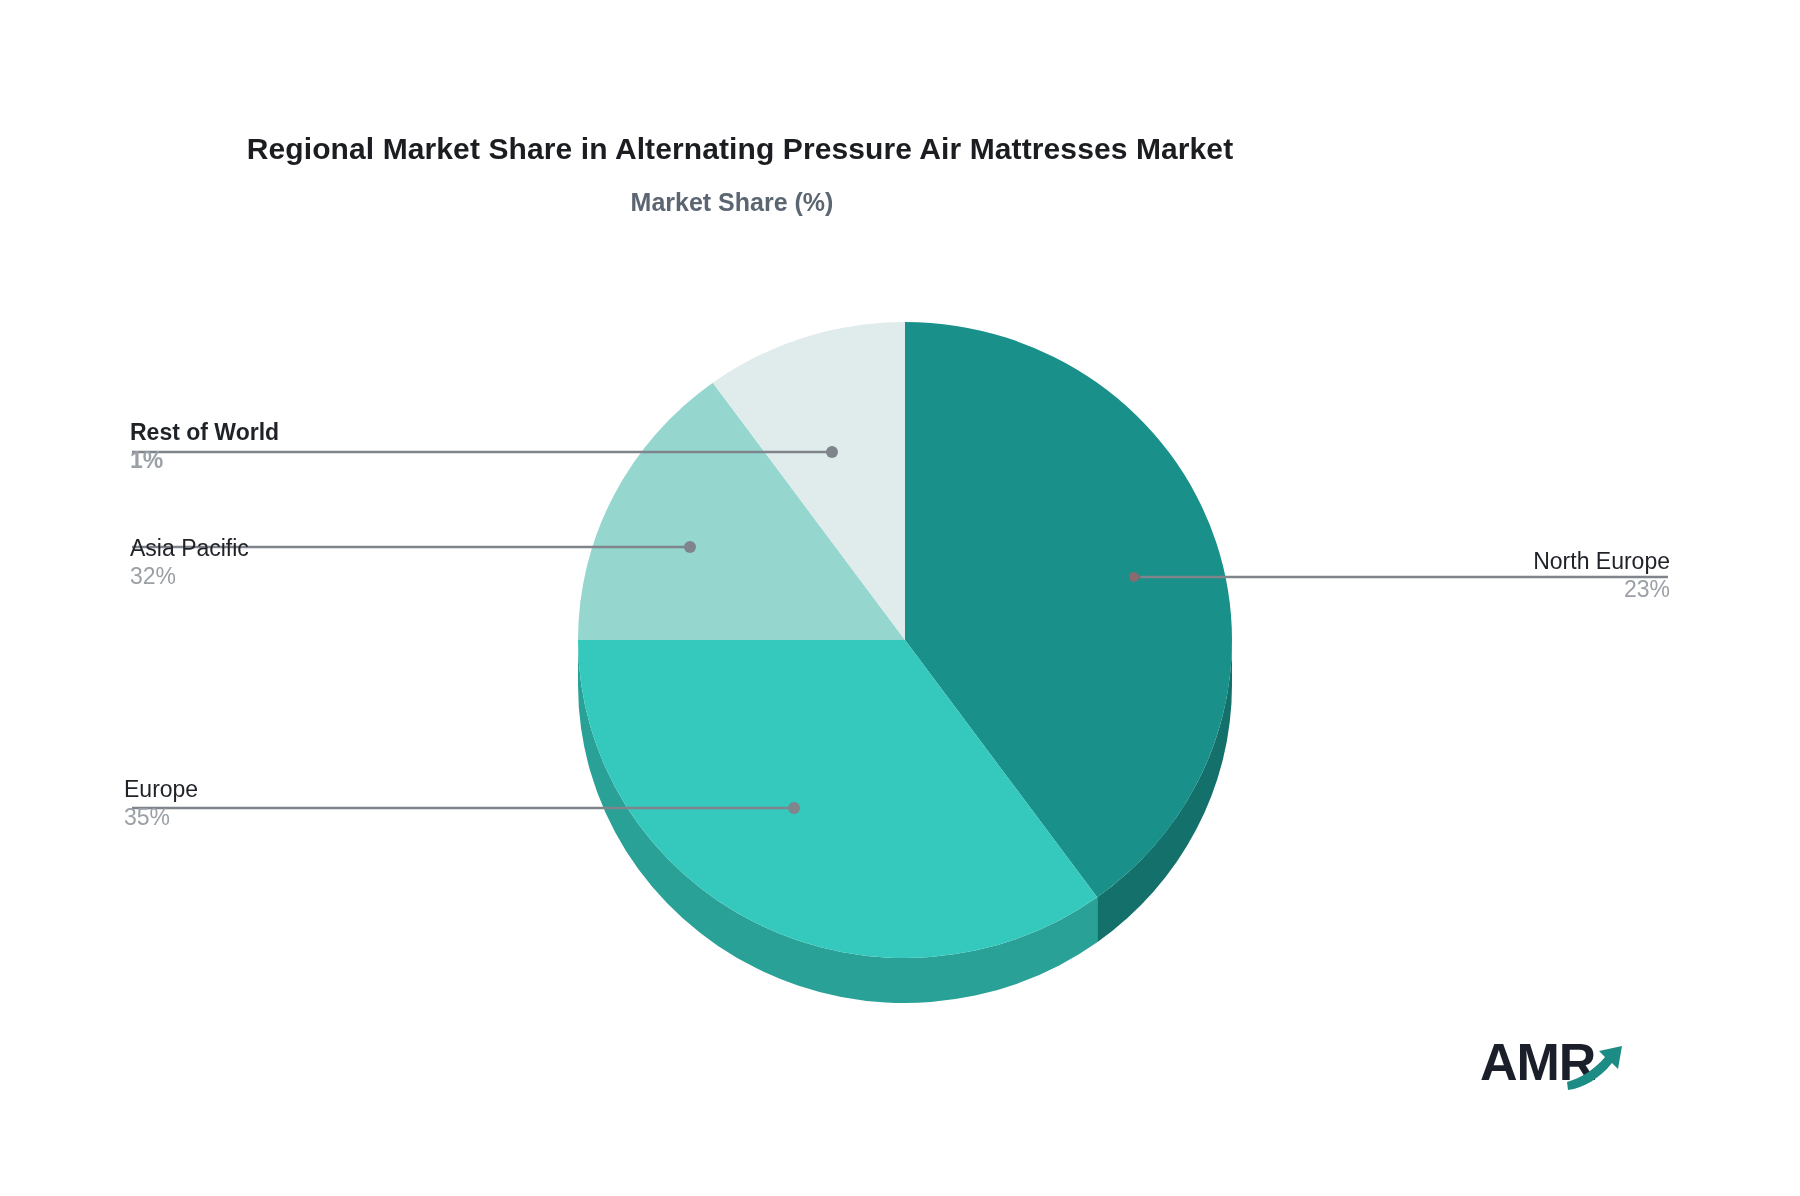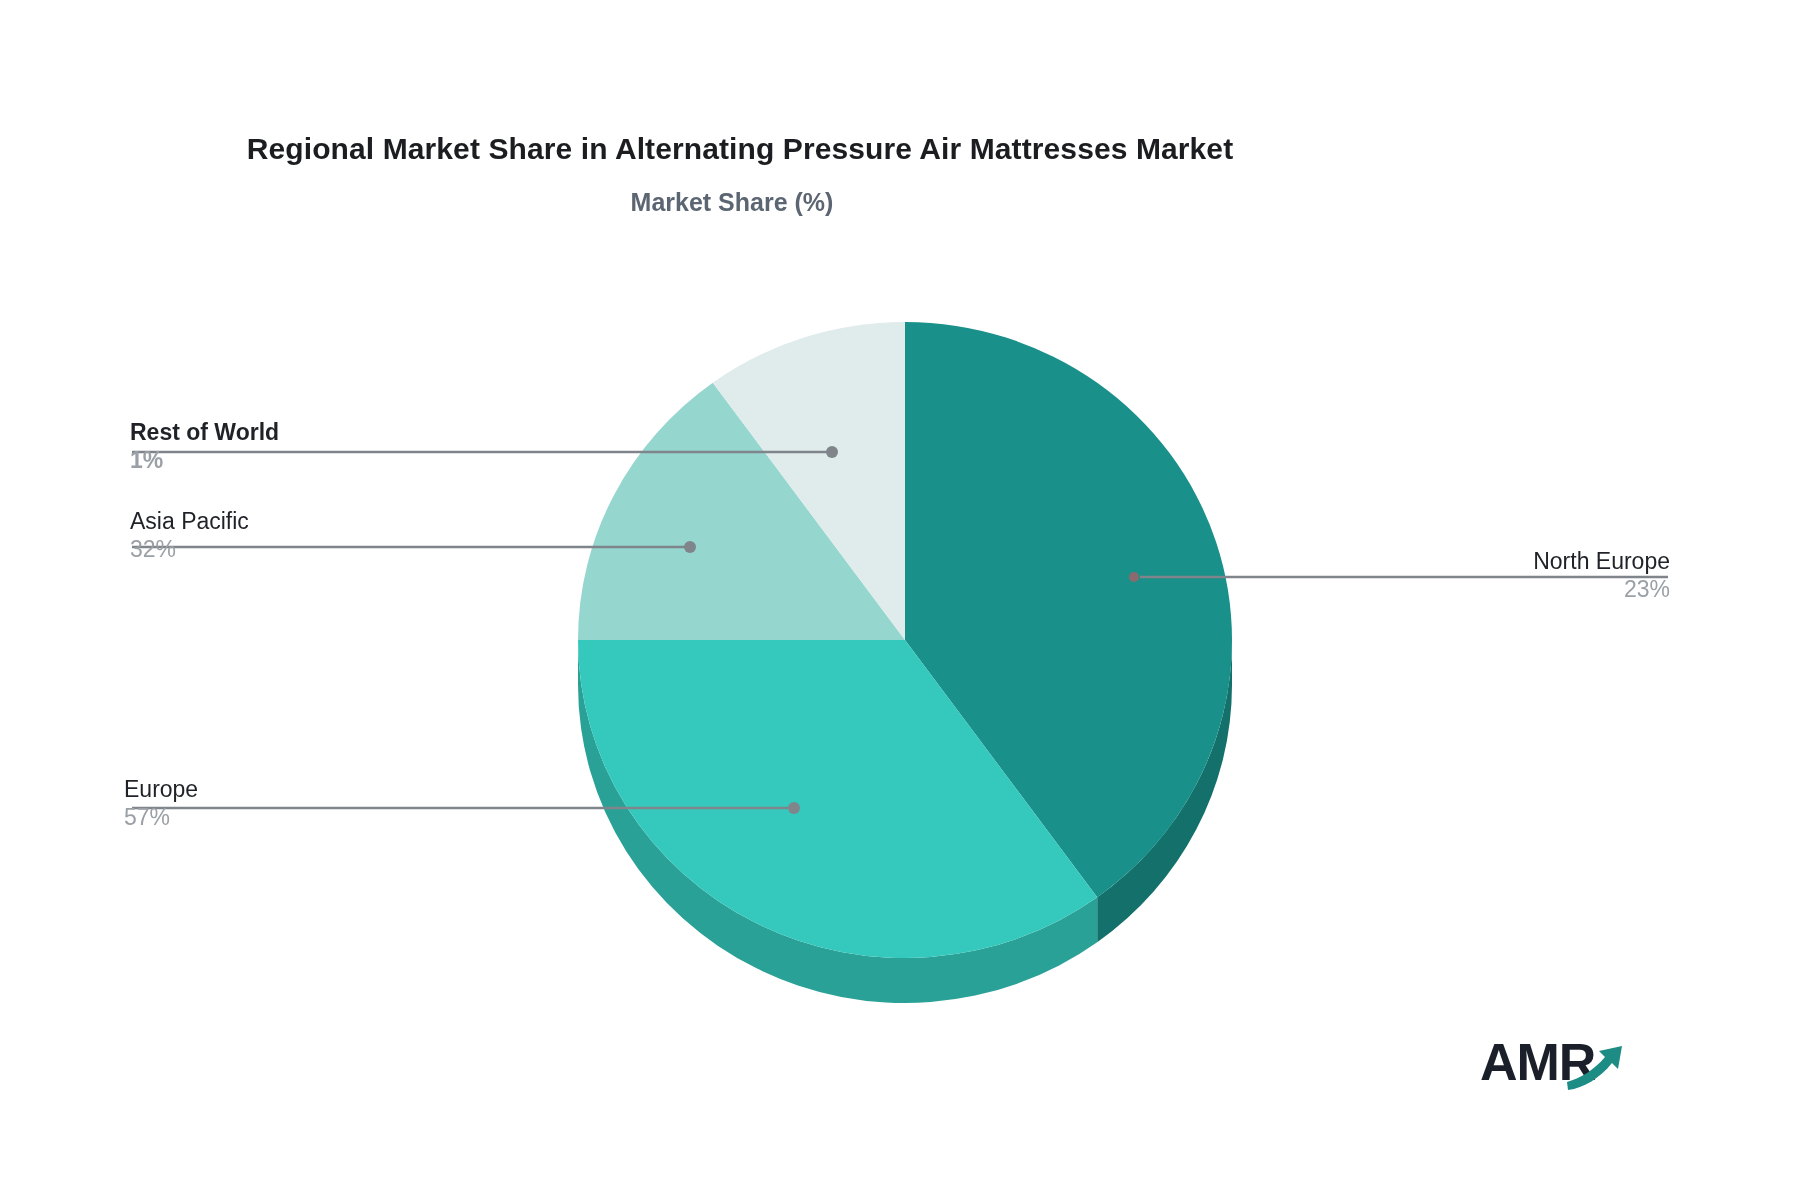--- a/index.html
+++ b/index.html
@@ -66,21 +66,21 @@
   .callout .cl-value {
     font-size: 23px;
     color: #9aa0a6;
     white-space: nowrap;
     line-height: 28px;
   }
   .callout.left { text-align: left; }
   .callout.right { text-align: right; }
 
   #callout-rest-of-world { left: 130px; top: 418px; font-weight: bold; }
-  #callout-asia-pacific  { left: 130px; top: 507px; }
+  #callout-asia-pacific  { left: 130px; top: 534px; }
   #callout-europe        { left: 124px; top: 775px; }
   #callout-north-america { right: 130px; top: 547px; }
 
   
   #amr-logo {
     position: absolute;
     left: 1480px;
     top: 1030px;
     width: 170px;
     height: 72px;
@@ -138,21 +138,21 @@
     <div class="cl-value">1%</div>
   </div>
 
   <div class="callout left" id="callout-asia-pacific">
     <div class="cl-name">Asia Pacific</div>
     <div class="cl-value">32%</div>
   </div>
 
   <div class="callout left" id="callout-europe">
     <div class="cl-name">Europe</div>
-    <div class="cl-value">57%</div>
+    <div class="cl-value">35%</div>
   </div>
 
   <div class="callout right" id="callout-north-america">
     <div class="cl-name">North Europe</div>
     <div class="cl-value">23%</div>
   </div>
 
   <svg id="amr-logo" viewBox="0 0 170 72">
     <text x="0" y="50" font-family="Liberation Sans, sans-serif" font-size="52" font-weight="bold" fill="#1b1f2a" letter-spacing="-1">AMR</text>
     <g>

